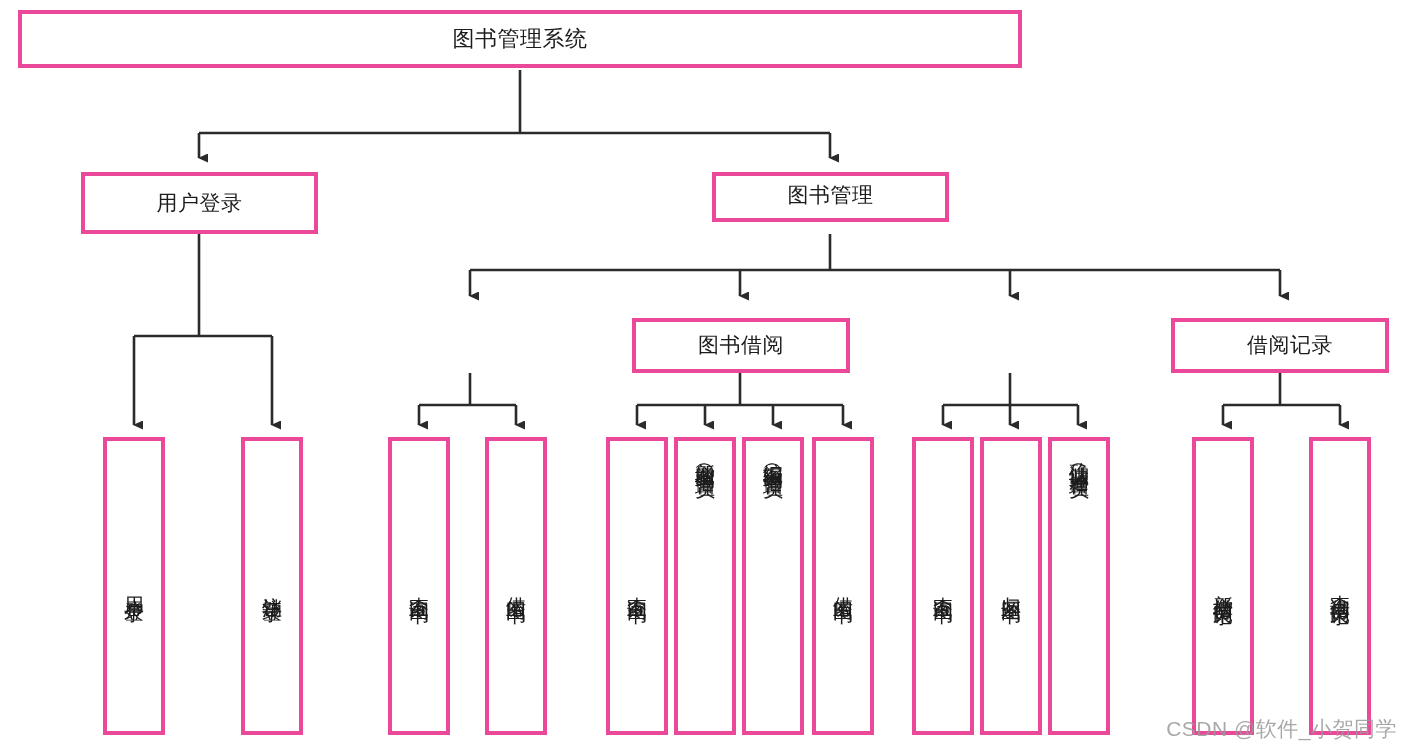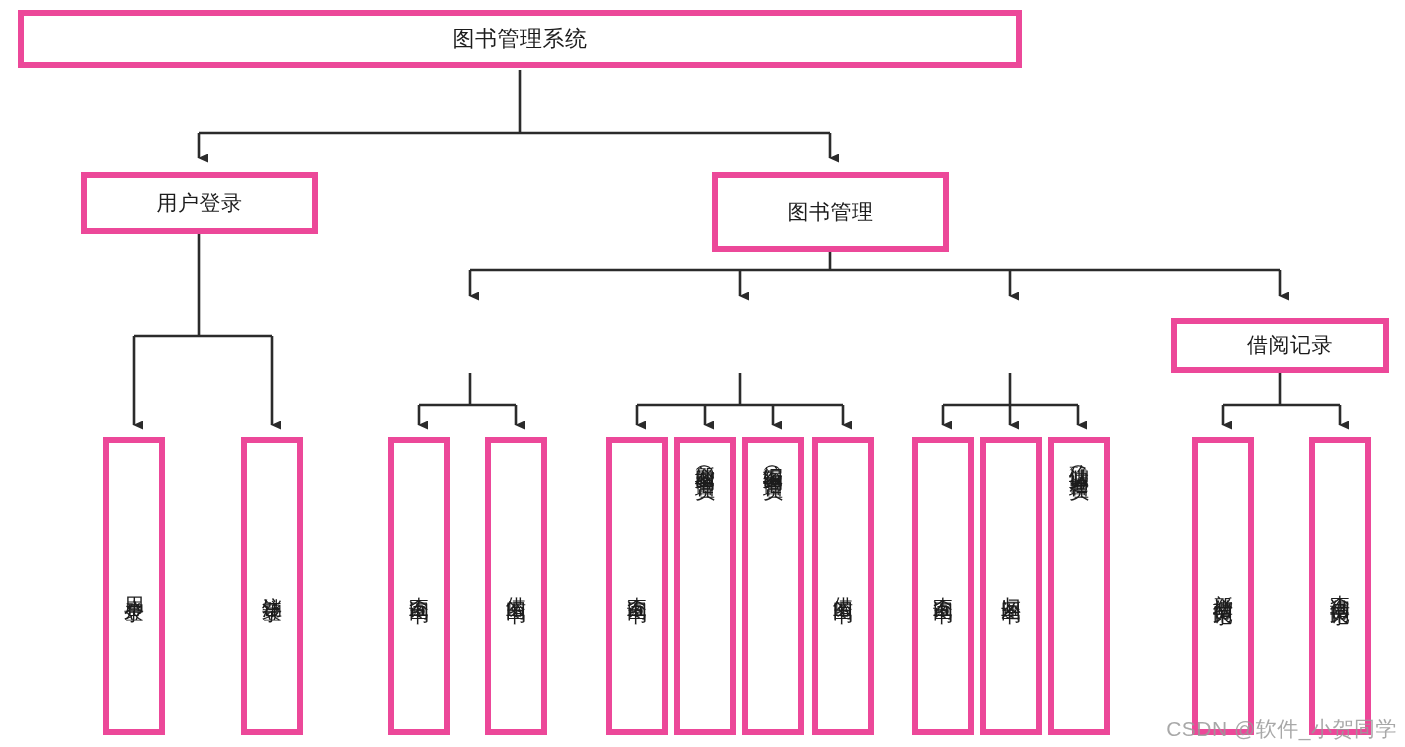--- a/index.html
+++ b/index.html
@@ -23,21 +23,21 @@
     left: 0;
     top: 0;
     width: 1405px;
     height: 747px;
     pointer-events: none;
   }
   .node {
     position: absolute;
     box-sizing: border-box;
     background: #ffffff;
-    border: 6px solid #ec4899;
+    border: 4px solid #ec4899;
     display: flex;
     align-items: center;
     justify-content: center;
     color: #1c1c1c;
   }
   .node .label {
     display: block;
     text-align: center;
     line-height: 1.18;
     letter-spacing: 0.5px;
@@ -138,25 +138,28 @@
   </svg>
 
   <div class="node node-h node-root" style="left:18px; top:10px; width:1004px; height:58px;">
     <span class="label">图书管理系统</span>
   </div>
 
   <div class="node node-h" style="left:81px; top:172px; width:237px; height:62px;">
     <span class="label">用户登录</span>
   </div>
 
-  <div class="node node-h" style="left:712px; top:172px; width:237px; height:80px;">
+  <div class="node node-h" style="left:712px; top:172px; width:237px; height:50px;font-family:Liberation Mono, monospace;">
     <span class="label">图书管理</span>
   </div>
 
 
+  <div class="node node-h" style="left:632px; top:318px; width:218px; height:55px;">
+    <span class="label">图书借阅</span>
+  </div>
 
 
   <div class="node node-h" style="left:1171px; top:318px; width:218px; height:55px;padding-left:20px;">
     <span class="label">借阅记录</span>
   </div>
 
   <div class="node node-v center-v" style="left:103px; top:437px; width:62px; height:298px;">
     <span class="label">用户登录</span>
   </div>
 

